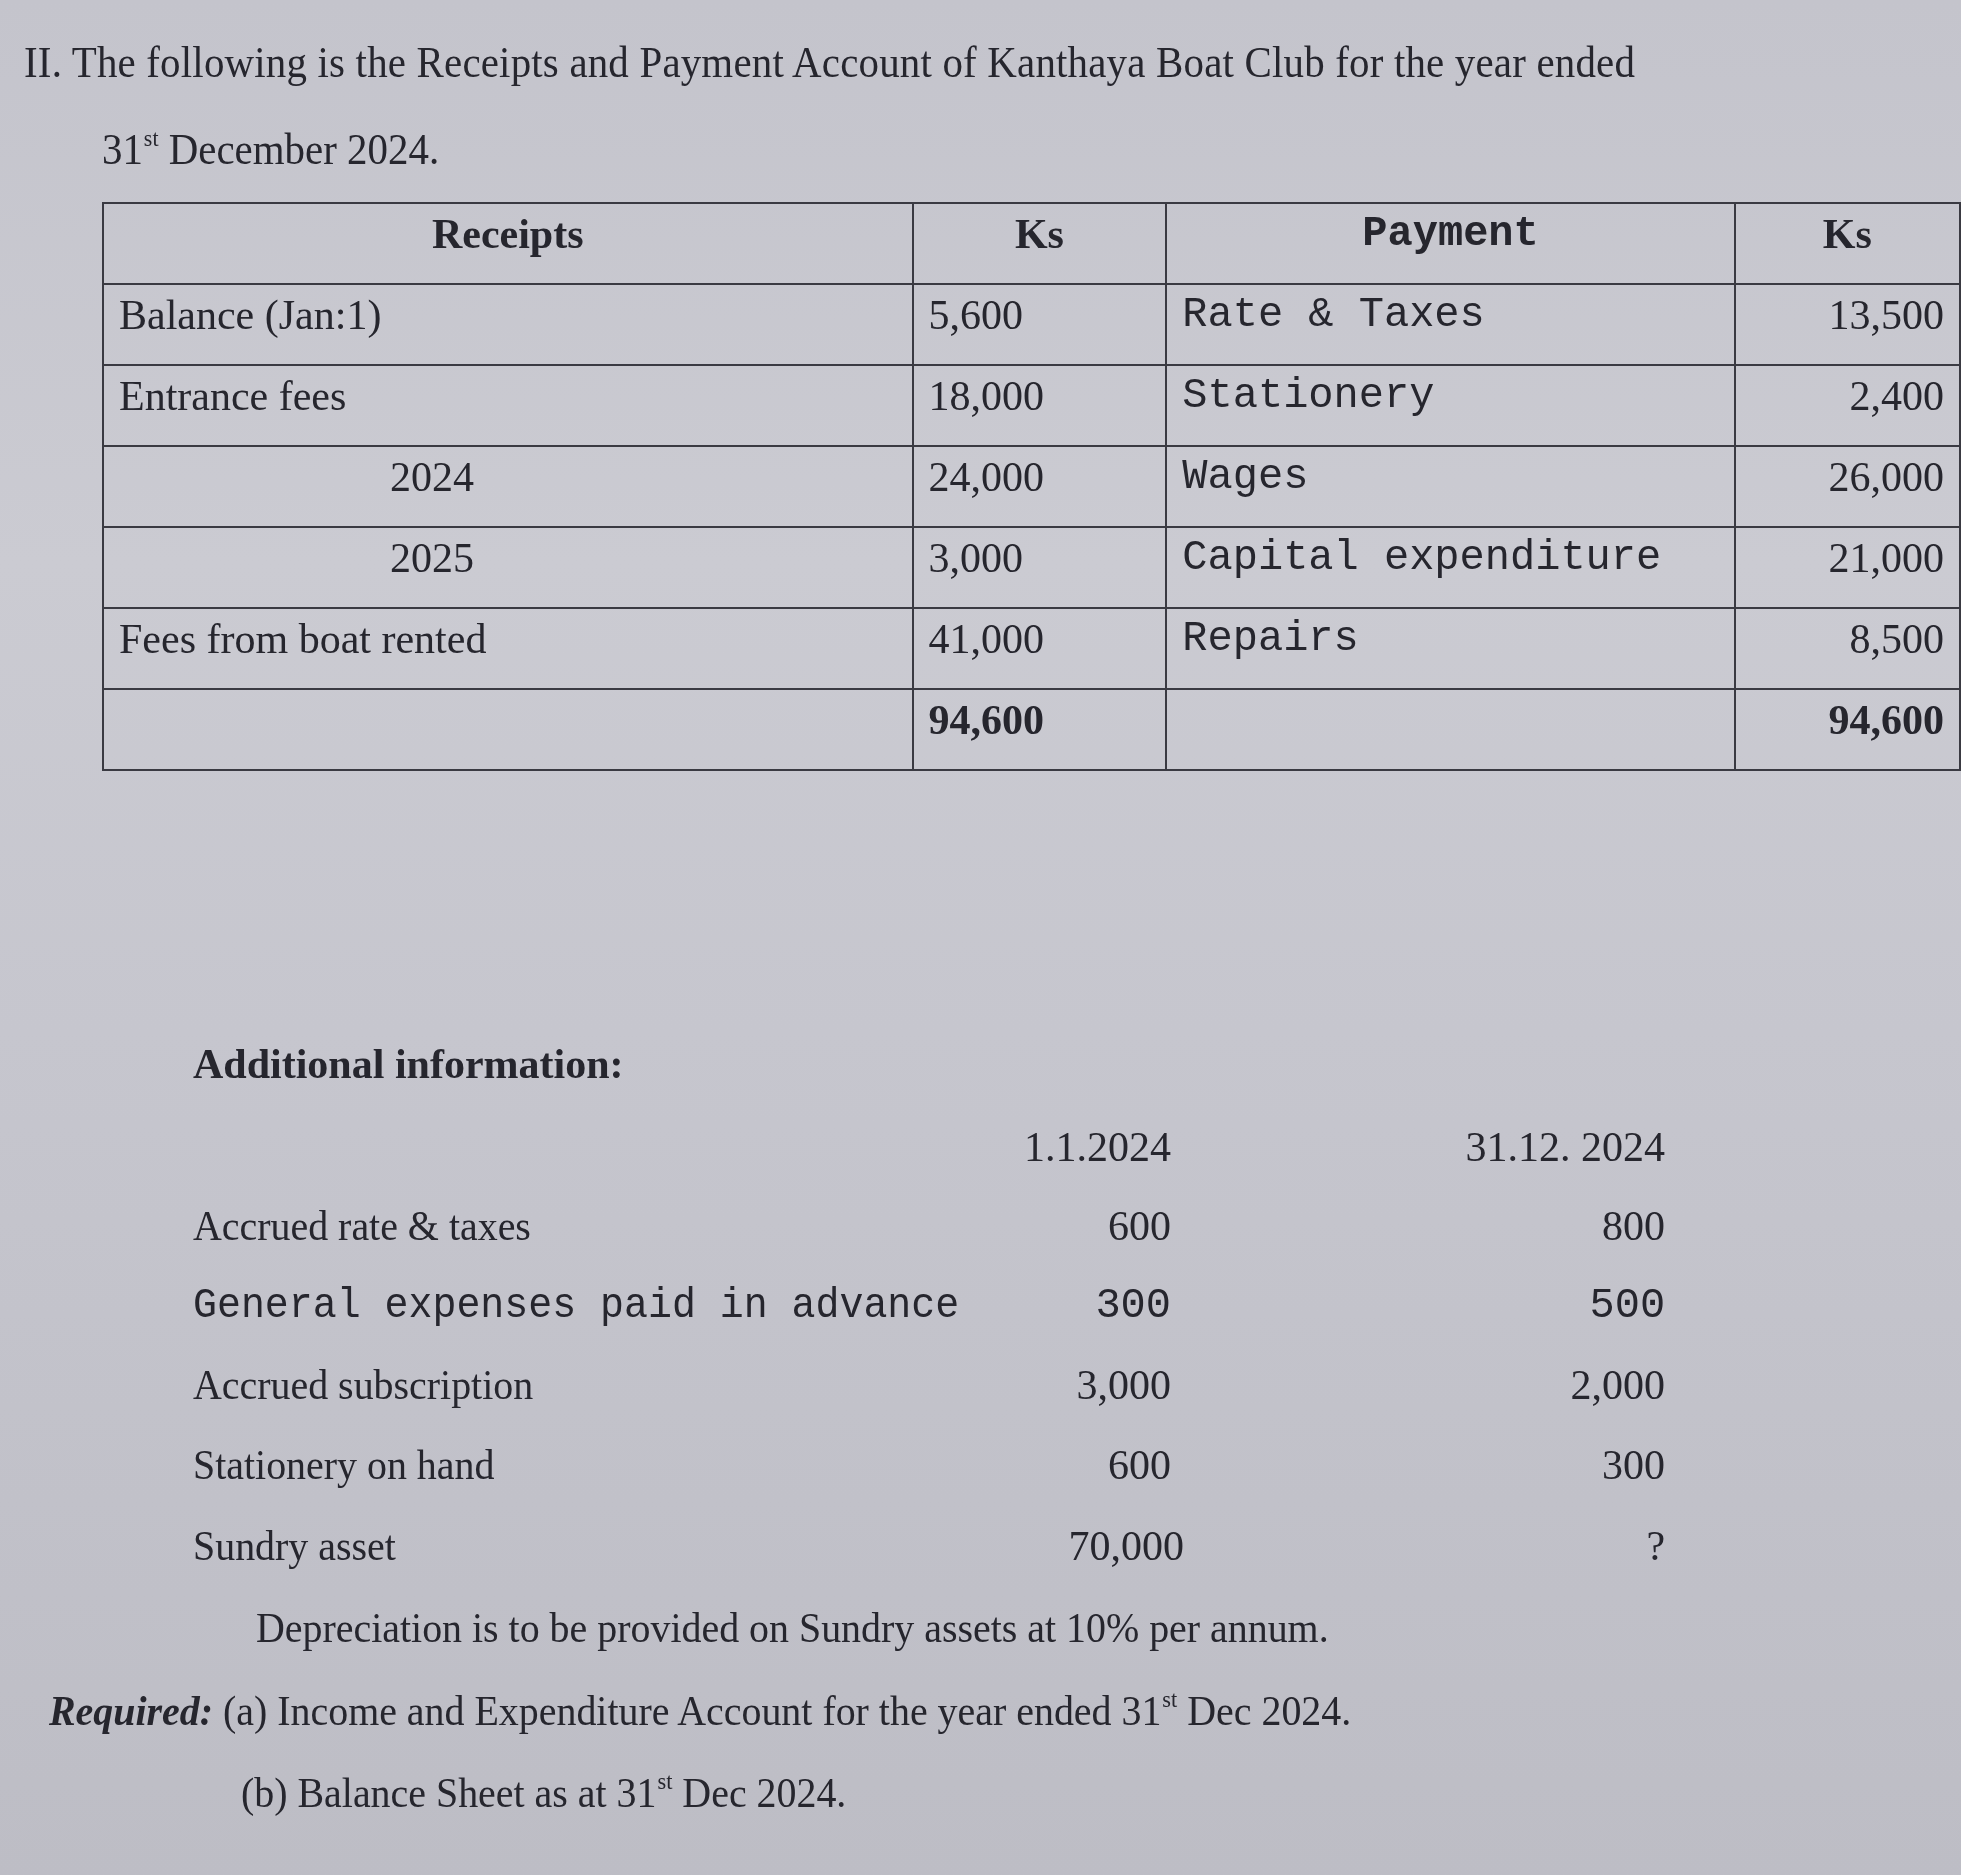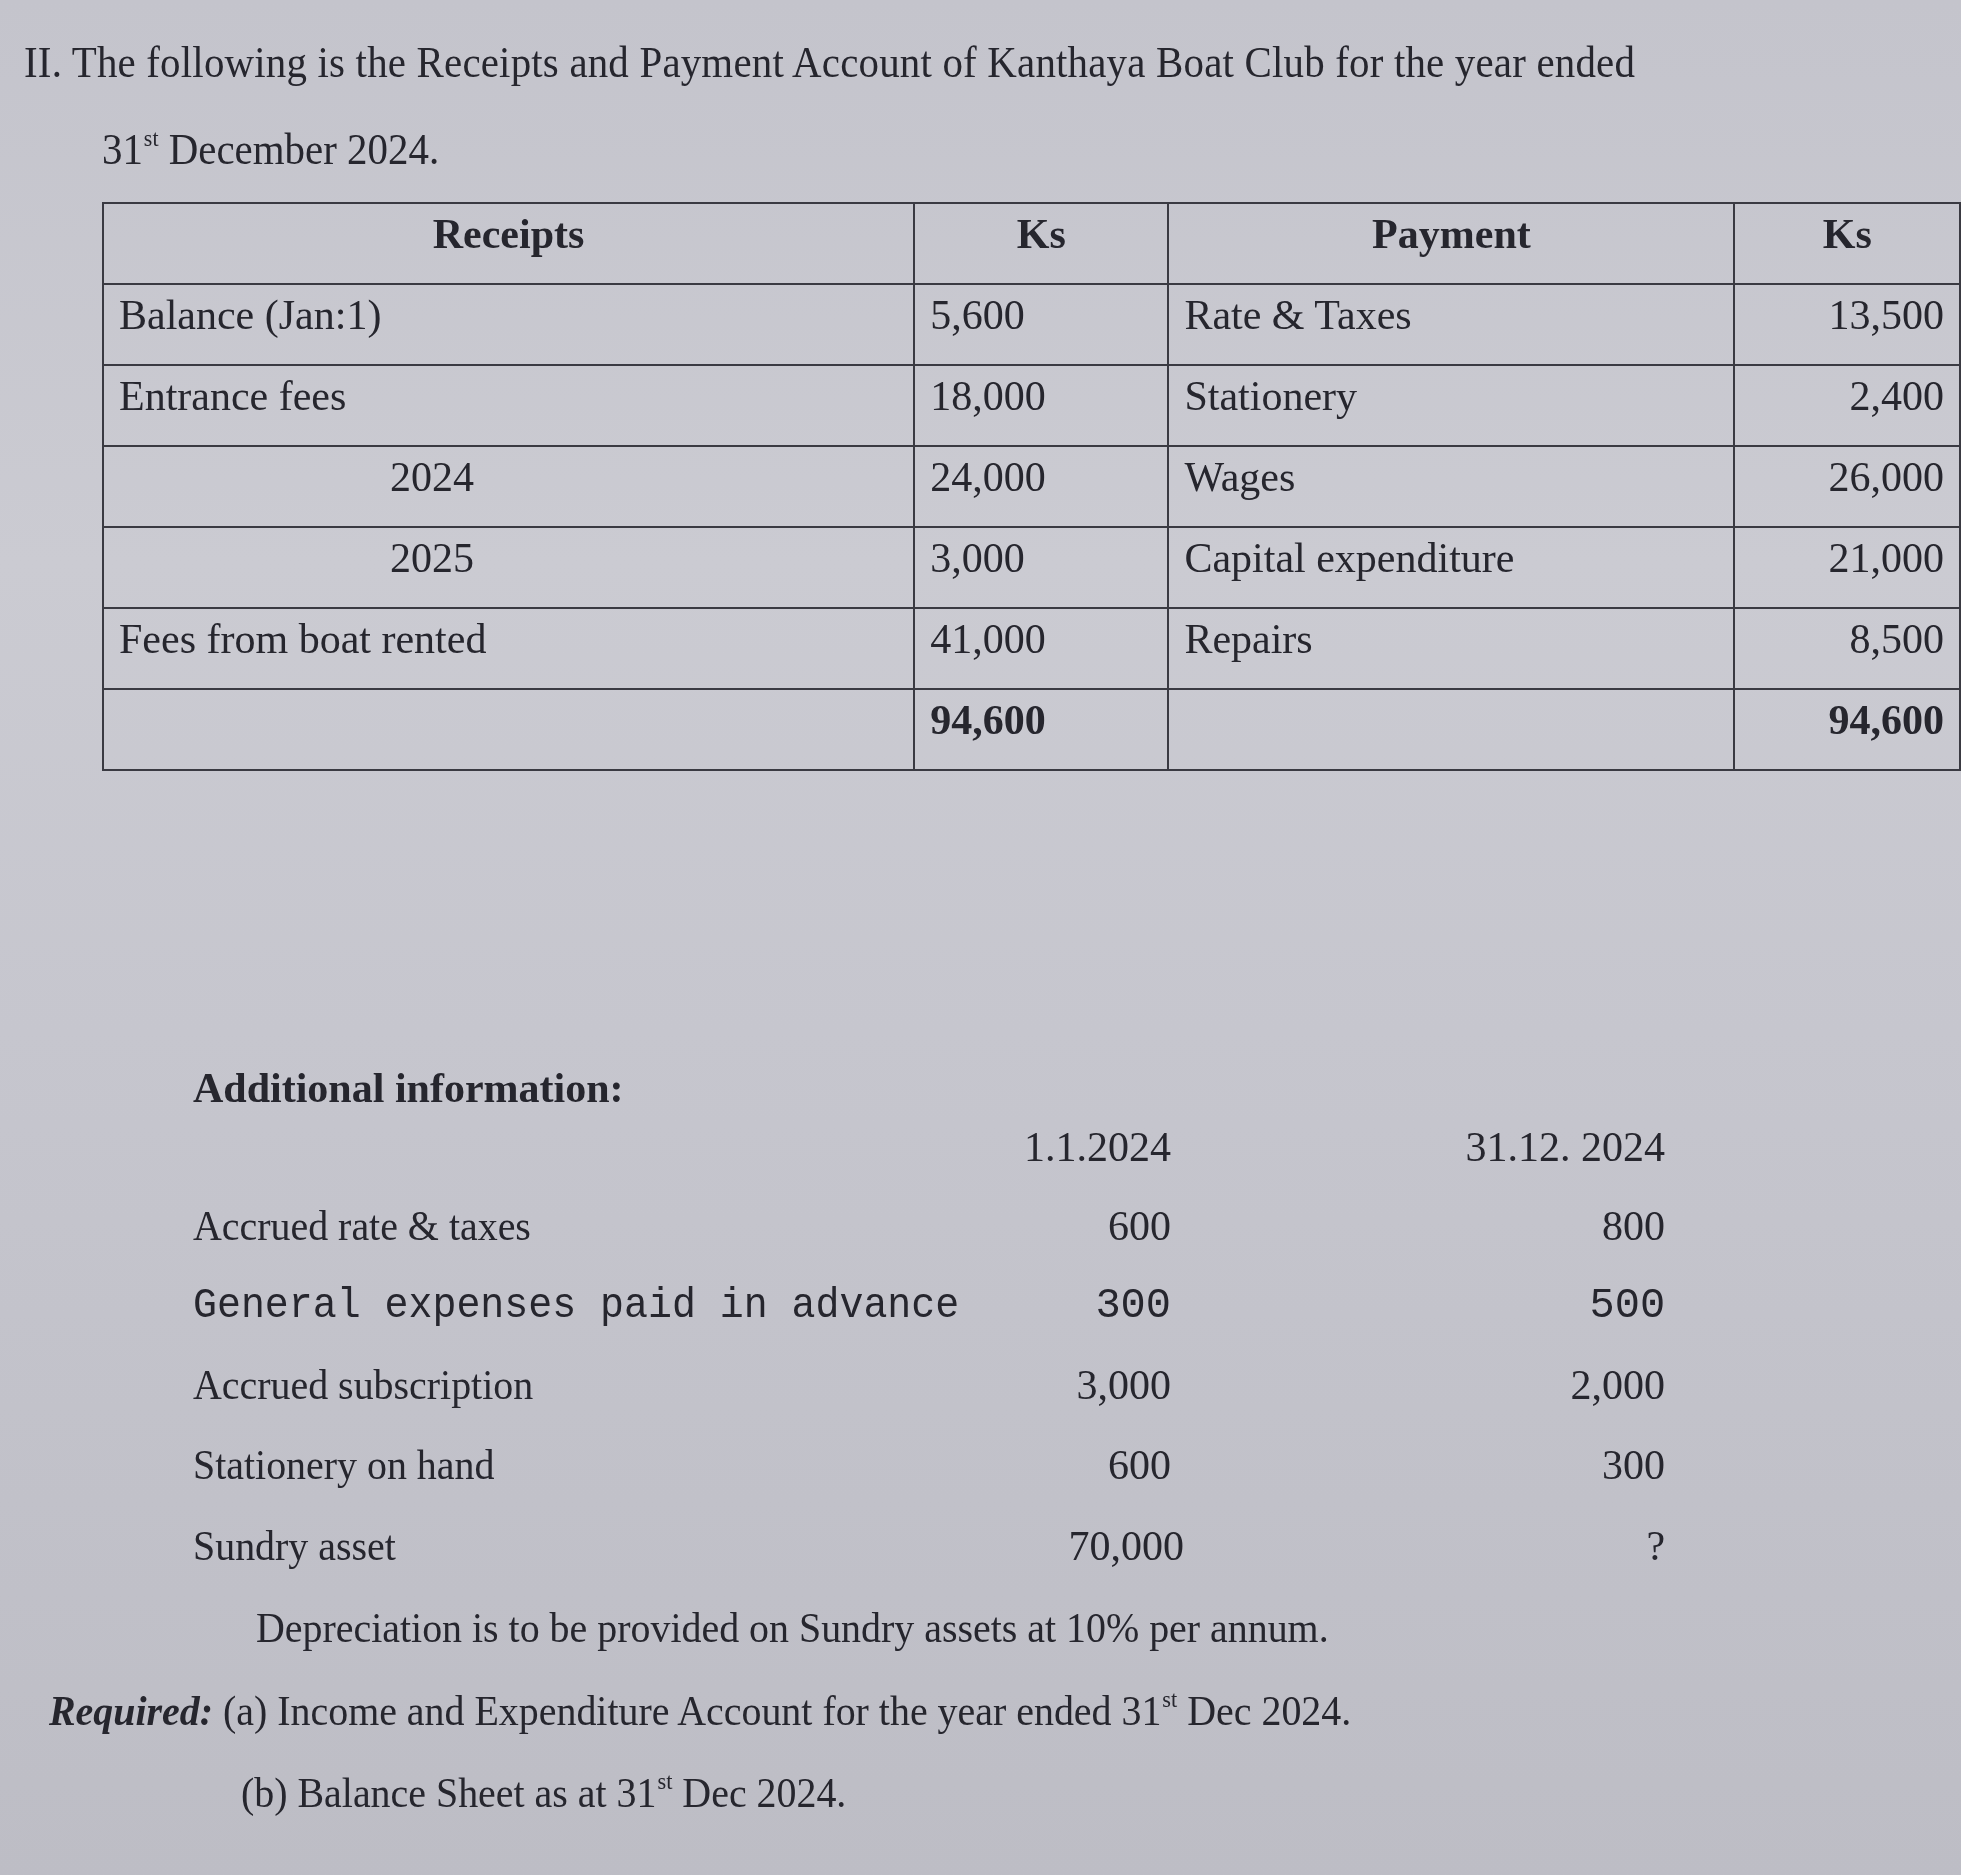--- a/index.html
+++ b/index.html
@@ -30,27 +30,27 @@
   table.rp td, table.rp th {
     border:2.5px solid #3a3a42;
     height:79px;
     padding:0 15px;
     vertical-align:top;
     line-height:61px;
   }
   table.rp th { font-weight:bold; text-align:center; font-size:42px; }
   .c1 { width:527px; }
   .c2 { width:227px; text-align:left; }
-  .c3 { width:549px; }
+  .c3 { width:549px;font-family:Liberation Mono, monospace; }
   .c4 { width:197px; text-align:right; }
   .indent { padding-left:286px !important; }
   .bold { font-weight:bold; }
 
   .addl-head {
-    position:absolute; left:193px; top:1064px;
+    position:absolute; left:193px; top:1040px;
     font-size:42px; font-weight:bold; white-space:nowrap;
   }
   .addl-row {
     position:absolute; left:193px; width:1478px; height:59px;
     font-size:42px; white-space:nowrap;
   }
   .addl-row .lbl { position:absolute; left:0; top:0; transform:scaleX(0.95); transform-origin:left top; }
   .addl-row .v1 { position:absolute; right:500px; top:0; text-align:left; }
   .addl-row .v2 { position:absolute; right:5.9px; top:0; text-align:right; }
   .addl-row.sundry .v1 { right:487px; }

